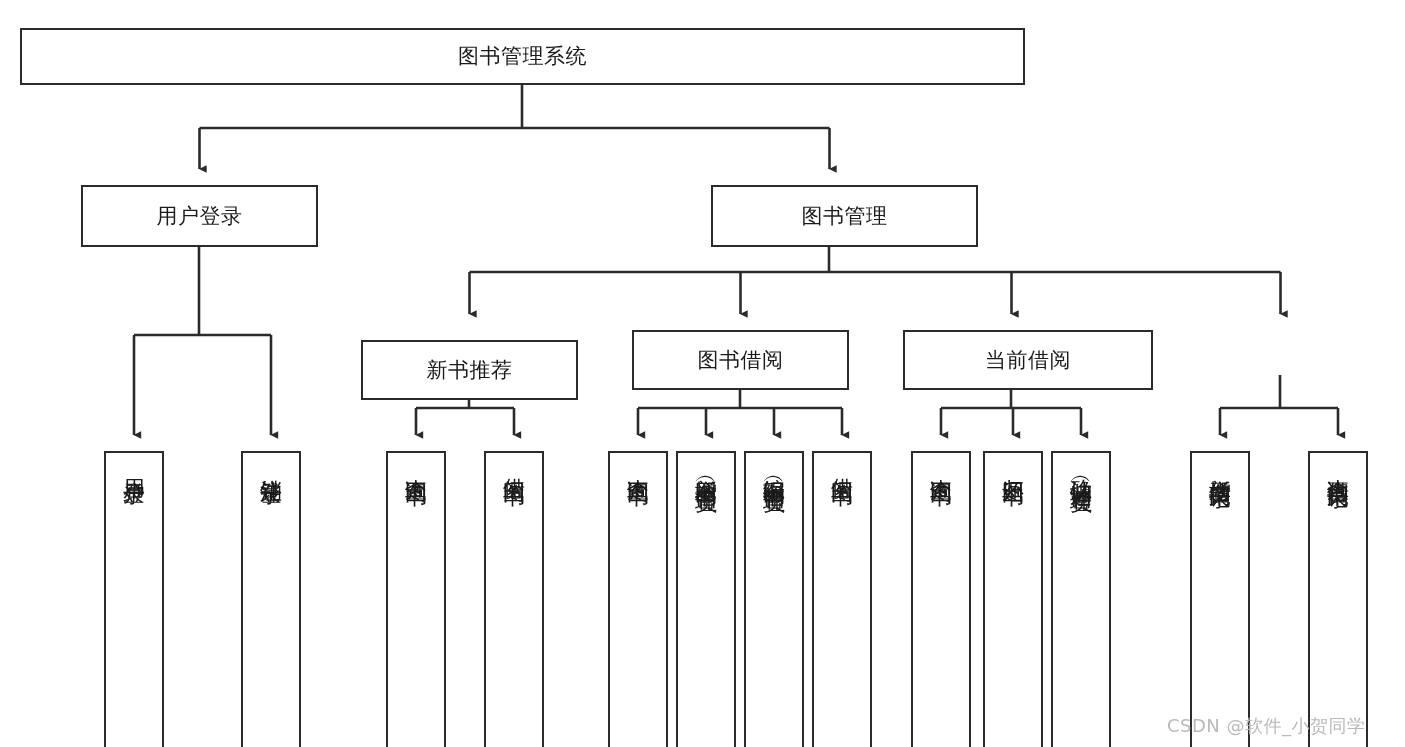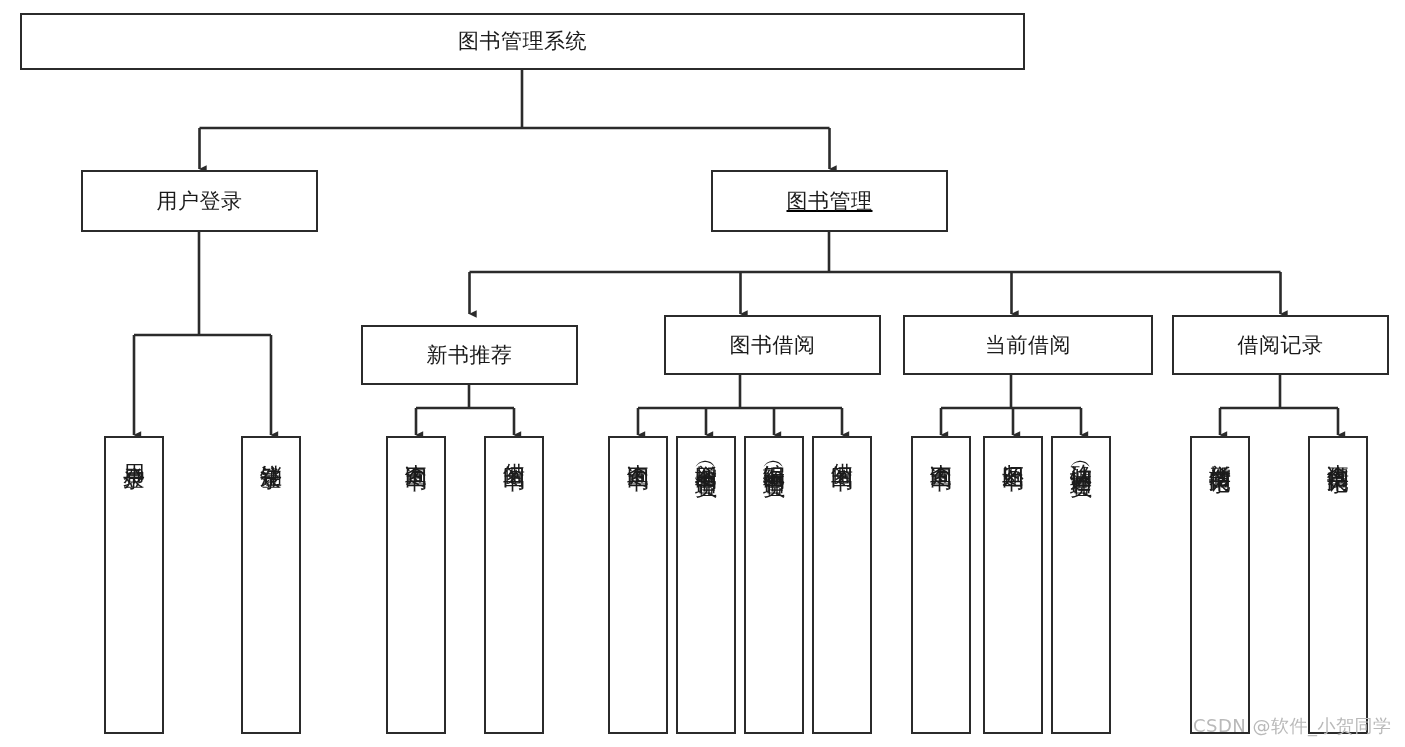--- a/index.html
+++ b/index.html
@@ -29,20 +29,21 @@
   }
   .node {
     position: absolute;
     box-sizing: border-box;
     background: #ffffff;
     border: 2px solid #2b2b2b;
     display: flex;
     align-items: center;
     justify-content: center;
     overflow: hidden;
+    margin-top: 15px;
   }
   .node .label {
     color: #1b1b1b;
     line-height: 1.18;
     text-align: center;
     white-space: pre;
   }
   .node.horiz .label {
     font-size: 21px;
     letter-spacing: 0.5px;
@@ -115,35 +116,32 @@
       </g>
   </svg>
 
   <div class="node horiz" id="node-root" style="left: 20px; top: 13px; width: 1005px; height: 57px;">
     <span class="label">图书管理系统</span>
   </div>
 
   <div class="node horiz" id="node-user-login" style="left: 81px; top: 170px; width: 237px; height: 62px;">
     <span class="label">用户登录</span>
   </div>
-  <div class="node horiz" id="node-book-manage" style="left: 711px; top: 170px; width: 237px; height: 62px; text-decoration: underline;">
+  <div class="node horiz" id="node-book-manage" style="left: 711px; top: 170px; width: 267px; height: 62px;">
     <span class="label">图书管理</span>
   </div>
 
   <div class="node horiz" id="node-new-book-recommend" style="left: 361px; top: 325px; width: 217px; height: 60px;">
     <span class="label">新书推荐</span>
   </div>
-  <div class="node horiz" id="node-book-borrow" style="left: 664px; top: 315px; width: 217px; height: 60px;">
+  <div class="node horiz" id="node-book-borrow" style="left: 632px; top: 315px; width: 217px; height: 60px;">
     <span class="label">图书借阅</span>
   </div>
   <div class="node horiz" id="node-current-borrow" style="left: 903px; top: 315px; width: 250px; height: 60px;">
     <span class="label">当前借阅</span>
-  </div>
-  <div class="node horiz" id="node-borrow-record" style="left: 1172px; top: 315px; width: 217px; height: 60px;">
-    <span class="label">借阅记录</span>
   </div>
 
   <div class="node vert" id="node-leaf-user-login" style="left: 104px; top: 436px; width: 60px; height: 298px;">
     <span class="label">用户登录</span>
   </div>
   <div class="node vert" id="node-leaf-user-logout" style="left: 241px; top: 436px; width: 60px; height: 298px;">
     <span class="label">注销登录</span>
   </div>
   <div class="node vert" id="node-leaf-query-book-recommend" style="left: 386px; top: 436px; width: 60px; height: 298px;">
     <span class="label">查询图书</span>
@@ -172,15 +170,15 @@
   <div class="node vert" id="node-leaf-confirm-return" style="left: 1051px; top: 436px; width: 60px; height: 298px;">
     <span class="label">确认归还（管理员）</span>
   </div>
   <div class="node vert" id="node-leaf-add-borrow-record" style="left: 1190px; top: 436px; width: 60px; height: 298px;">
     <span class="label">新增借阅记录</span>
   </div>
   <div class="node vert" id="node-leaf-query-borrow-record" style="left: 1308px; top: 436px; width: 60px; height: 298px;">
     <span class="label">查询借阅记录</span>
   </div>
 
-  <div class="watermark" style="left: 1193px; top: 714px; color: rgb(185, 185, 185);">CSDN @软件_小贺同学</div>
+  <div class="watermark" style="left: 1167px; top: 714px; color: rgb(185, 185, 185);">CSDN @软件_小贺同学</div>
 
 </div>
 
 </body></html>

